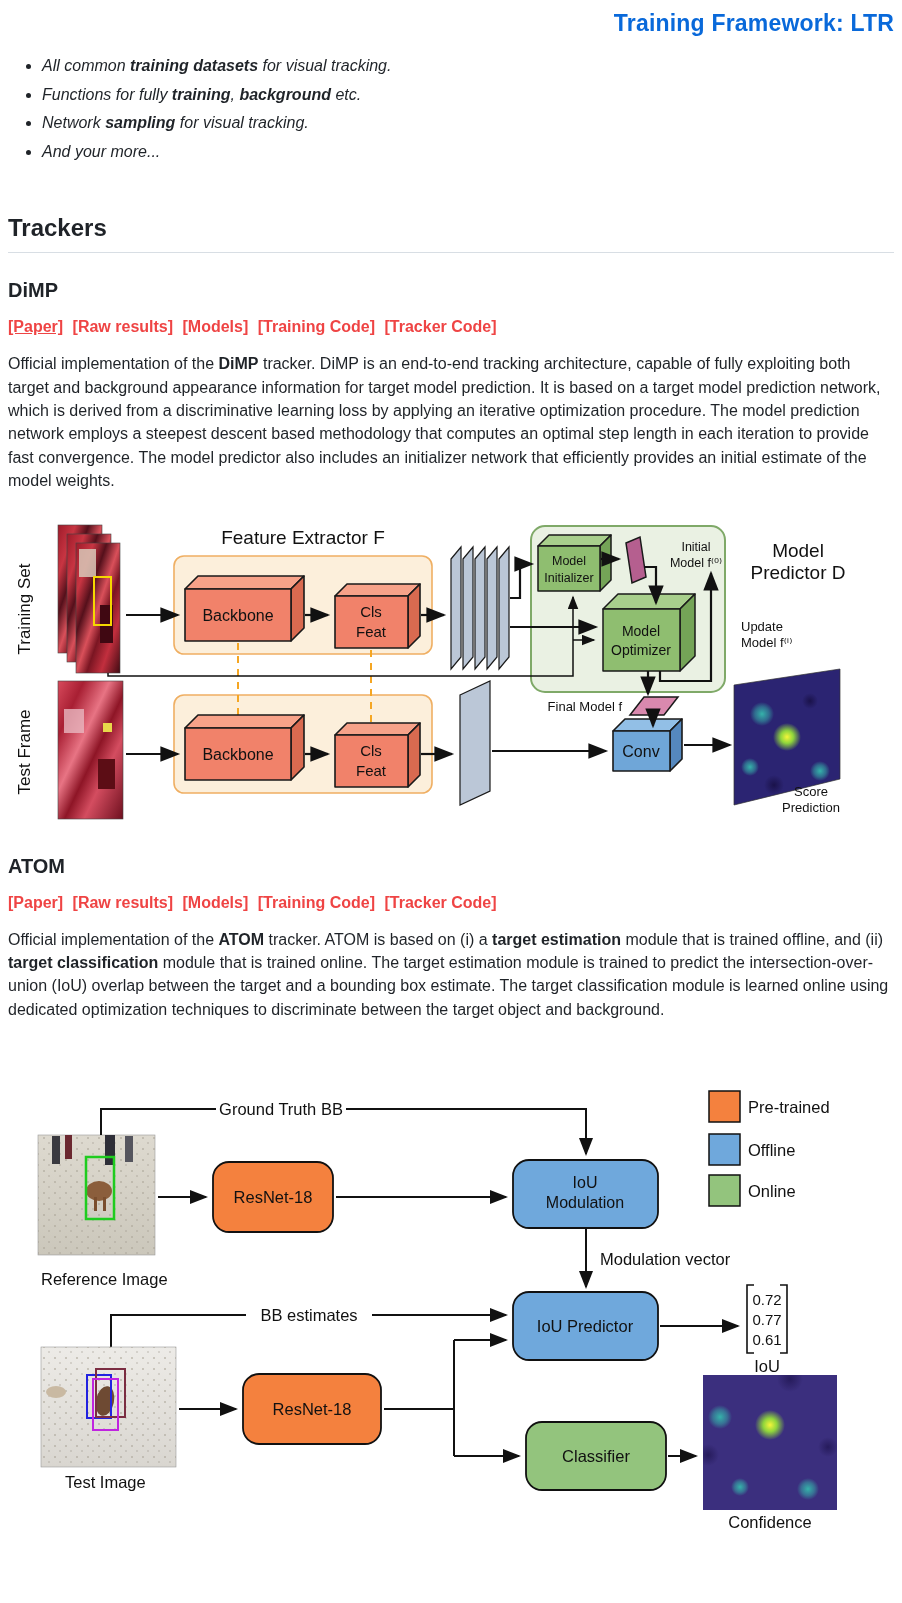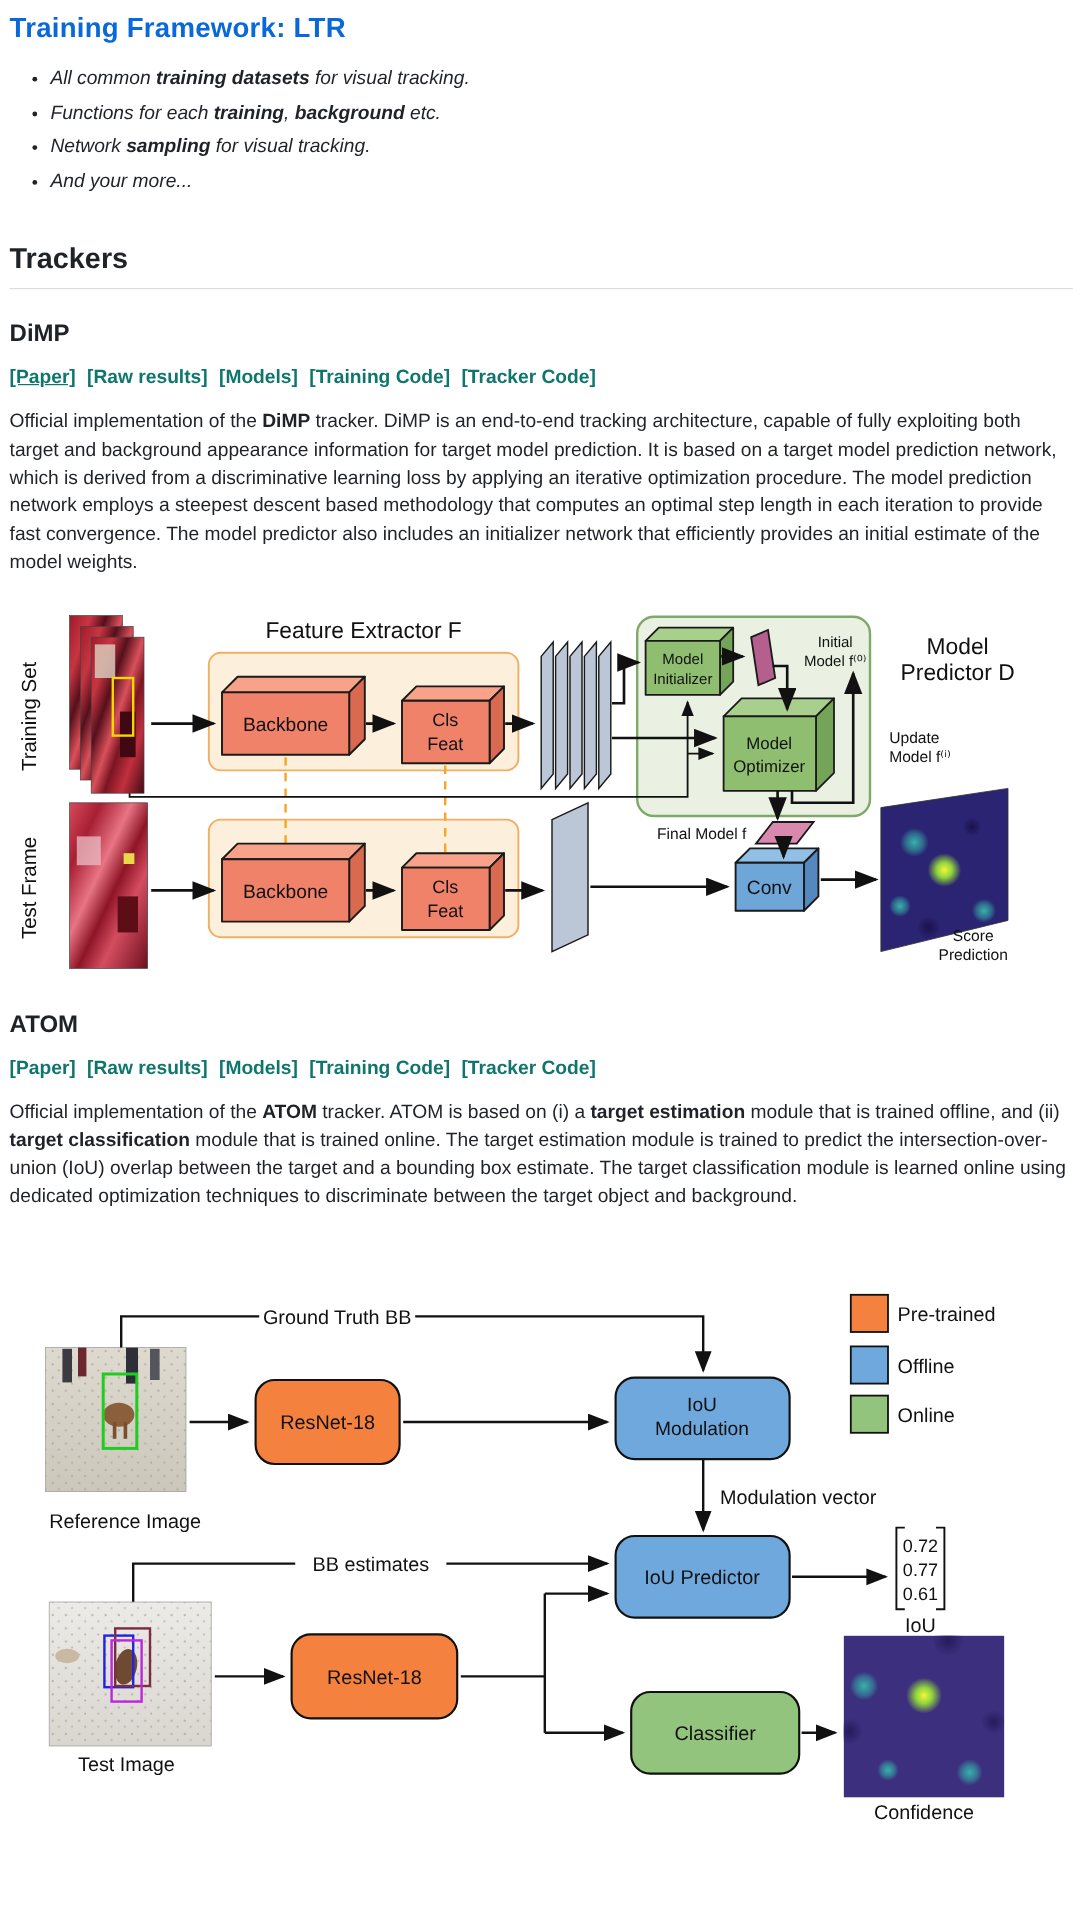--- a/index.html
+++ b/index.html
@@ -1,43 +1,43 @@
 <!DOCTYPE html>
 <html><head>
 <meta charset="utf-8">
 <style>
   html,body{margin:0;padding:0;background:#fff;}
   body{width:902px;color:#1F2328;font-family:"Liberation Sans","DejaVu Sans",sans-serif;}
   .page{padding:2px 8px 0 8px;}
-  h1.ltr{color:#0969da;font-size:23px;font-weight:700;margin:8px 0 18px 0;letter-spacing:.2px;}
+  h1.ltr{color:#0969da;font-size:23px;font-weight:700;margin:8px 0 18px 0;letter-spacing:.2px;text-align:right;}
   p.body{font-size:16px;line-height:1.46;margin:14px 0 16px 0;}
   ul.feat{margin:18px 0 22px 0;padding-left:34px;font-size:16px;font-style:italic;}
   ul.feat li{margin:7px 0;line-height:1.35;}
-  h2.trk{font-size:24px;font-weight:700;margin:40px 0 14px 0;padding-bottom:10px;border-bottom:1px solid #d8dee4;}
+  h2.trk{font-size:24px;font-weight:700;margin:52px 0 14px 0;padding-bottom:10px;border-bottom:1px solid #d8dee4;}
   h3.sub{font-size:20px;font-weight:700;margin:26px 0 14px 0;}
-  .links{font-size:16px;font-weight:700;color:#0f766e;margin:16px 0;}
+  .links{font-size:16px;font-weight:700;color:#ef4444;margin:16px 0;}
   .links span{margin-right:5px;cursor:pointer;}
   .links .u{text-decoration:underline;}
   .figure{position:relative;margin:0;}
   .fig2{margin-top:36px;}
   svg{display:block;}
   svg text{font-family:"Liberation Sans","DejaVu Sans",sans-serif;fill:#111;}
   strong{font-weight:700;}
 </style>
 </head>
 <body>
 
 <div class="page">
 
   <h1 class="ltr">Training Framework: LTR</h1>
 
 
   <ul class="feat">
     <li><span>All common </span><strong>training datasets</strong><span> for visual tracking.</span></li>
-    <li><span>Functions for each </span><strong>training</strong><span>, </span><strong>background</strong><span> etc.</span></li>
+    <li><span>Functions for fully </span><strong>training</strong><span>, </span><strong>background</strong><span> etc.</span></li>
     <li><span>Network </span><strong>sampling</strong><span> for visual tracking.</span></li>
     <li><span>And your more...</span></li>
   </ul>
 
   <h2 class="trk">Trackers</h2>
 
 
   <h3 class="sub">DiMP</h3>
 
   <div class="links">

